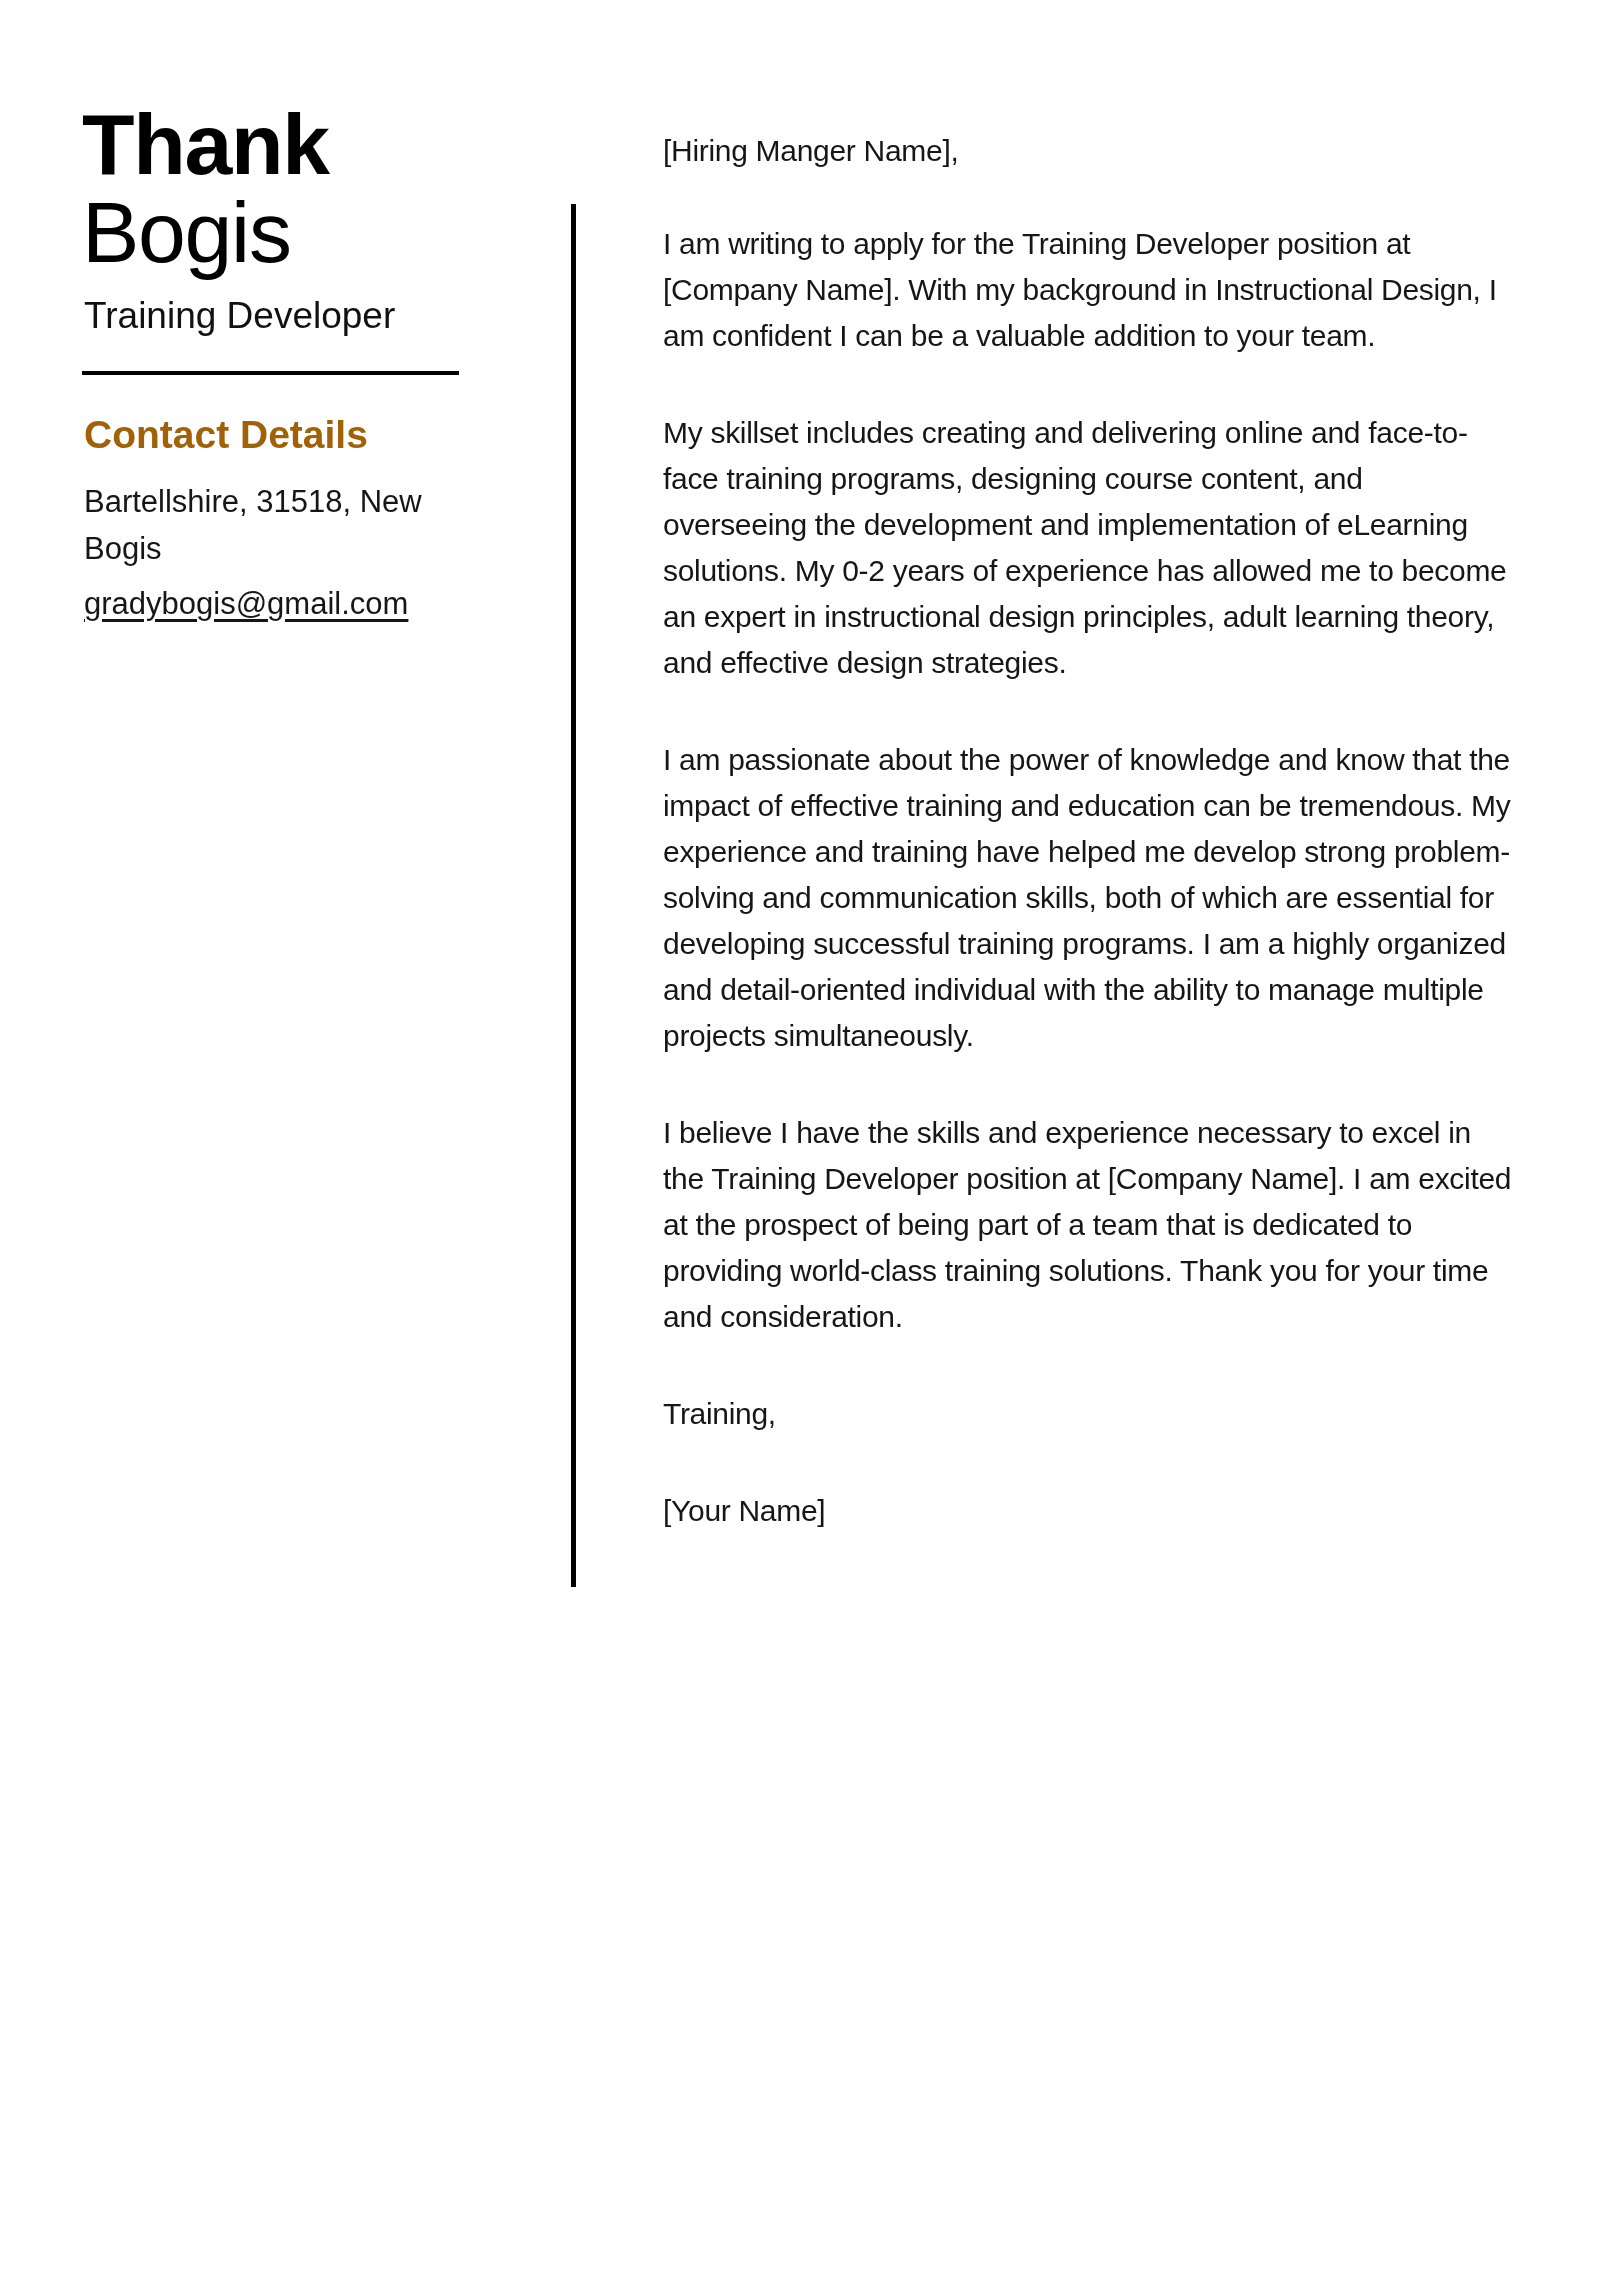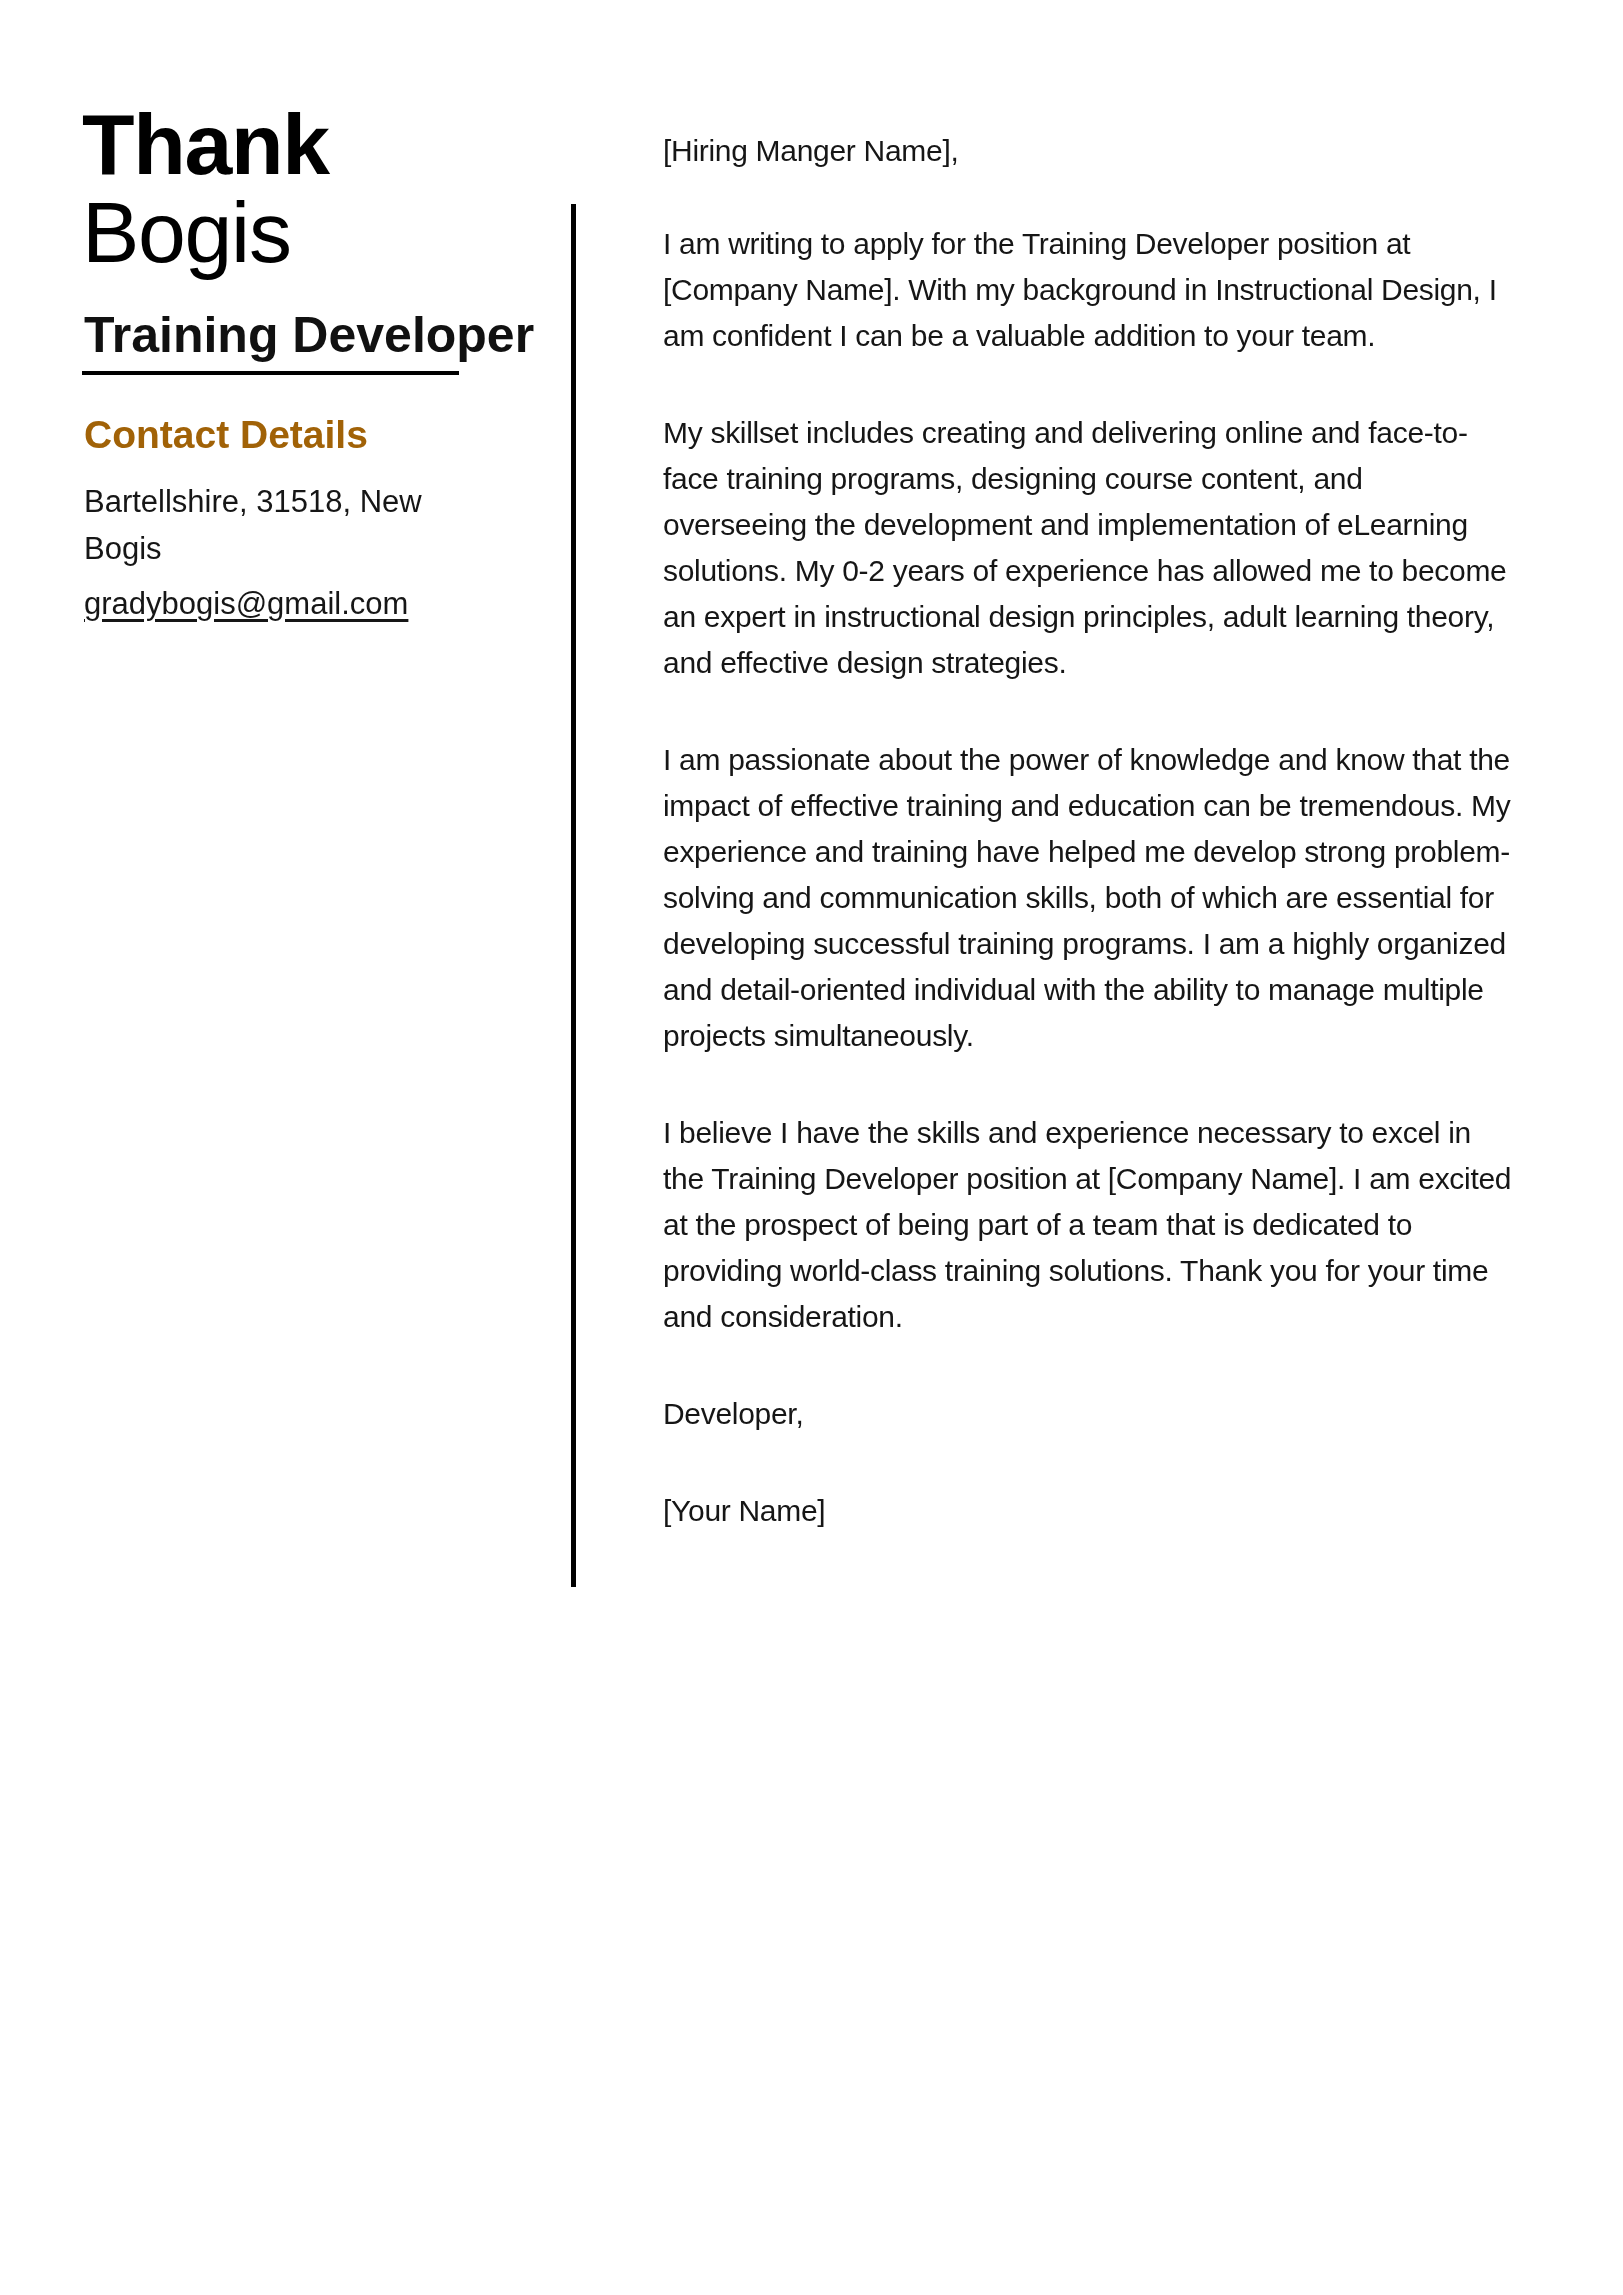--- a/index.html
+++ b/index.html
@@ -23,25 +23,24 @@
     letter-spacing: -1.3px;
     color: #000000;
   }
   .name .first { font-weight: 700; }
   .name .last  { font-weight: 400; }
 
   .job-title {
     position: absolute;
     left: 84px;
     top: 292px;
-    font-size: 50px;
+    font-size: 37px;
     line-height: 47px;
-    font-weight: 700;
+    font-weight: 400;
     color: #111111;
-    margin-top: 20px;
   }
 
   .sidebar-rule {
     position: absolute;
     left: 82px;
     top: 371px;
     width: 377px;
     height: 3.9px;
     background: #000000;
   }
@@ -124,16 +123,16 @@
 
 <div class="greeting">[Hiring Manger Name],</div>
 
 <div class="vertical-rule"></div>
 
 <div class="letter-body">
   <p>I am writing to apply for the Training Developer position at [Company Name]. With my background in Instructional Design, I am confident I can be a valuable addition to your team.</p>
   <p>My skillset includes creating and delivering online and face-to-face training programs, designing course content, and overseeing the development and implementation of eLearning solutions. My 0-2 years of experience has allowed me to become an expert in instructional design principles, adult learning theory, and effective design strategies.</p>
   <p>I am passionate about the power of knowledge and know that the impact of effective training and education can be tremendous. My experience and training have helped me develop strong problem-solving and communication skills, both of which are essential for developing successful training programs. I am a highly organized and detail-oriented individual with the ability to manage multiple projects simultaneously.</p>
   <p>I believe I have the skills and experience necessary to excel in the Training Developer position at [Company Name]. I am excited at the prospect of being part of a team that is dedicated to providing world-class training solutions. Thank you for your time and consideration.</p>
-  <p>Developer,</p>
+  <p>Training,</p>
   <p>[Your Name]</p>
 </div>
 
 
 </body></html>

